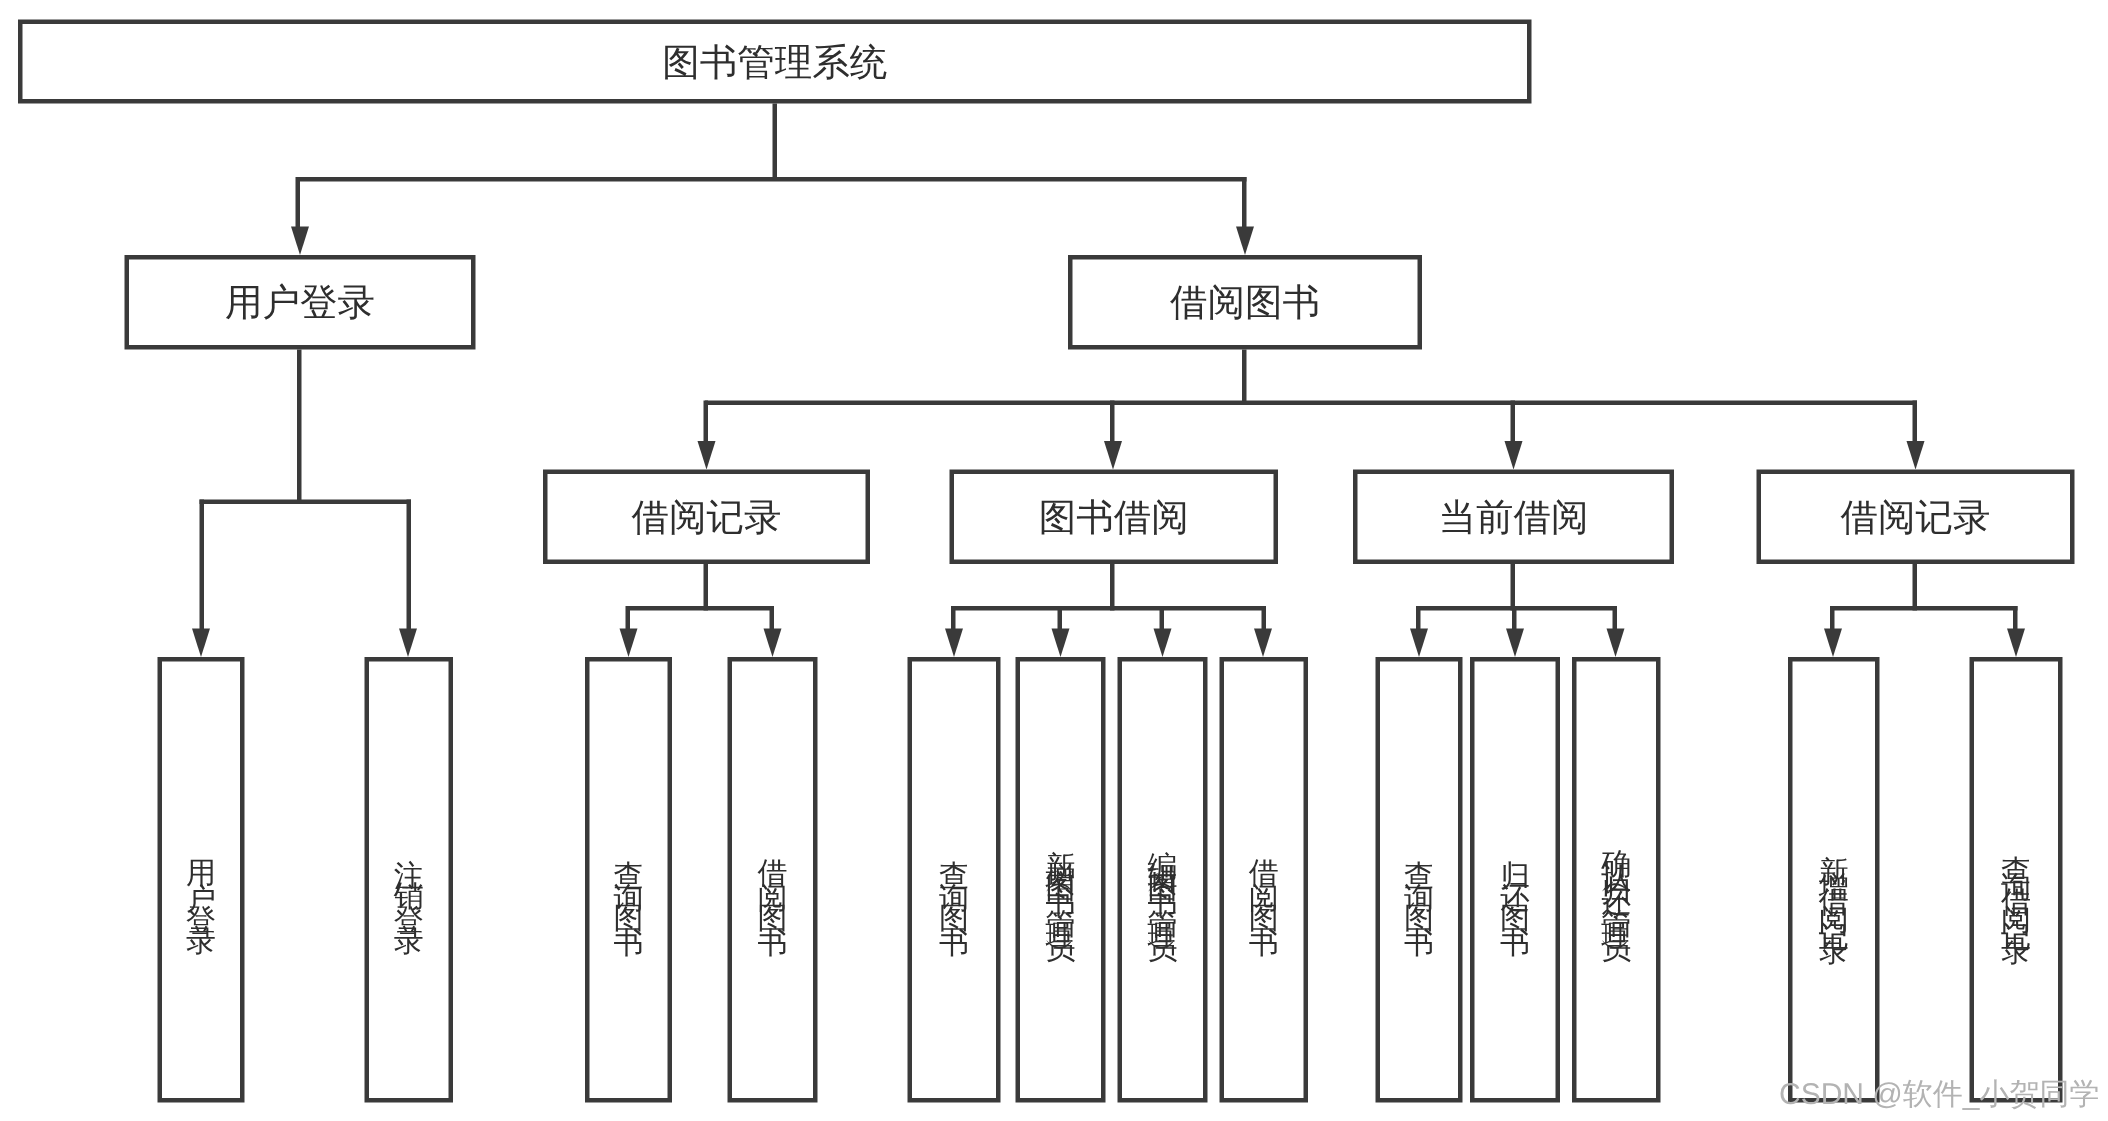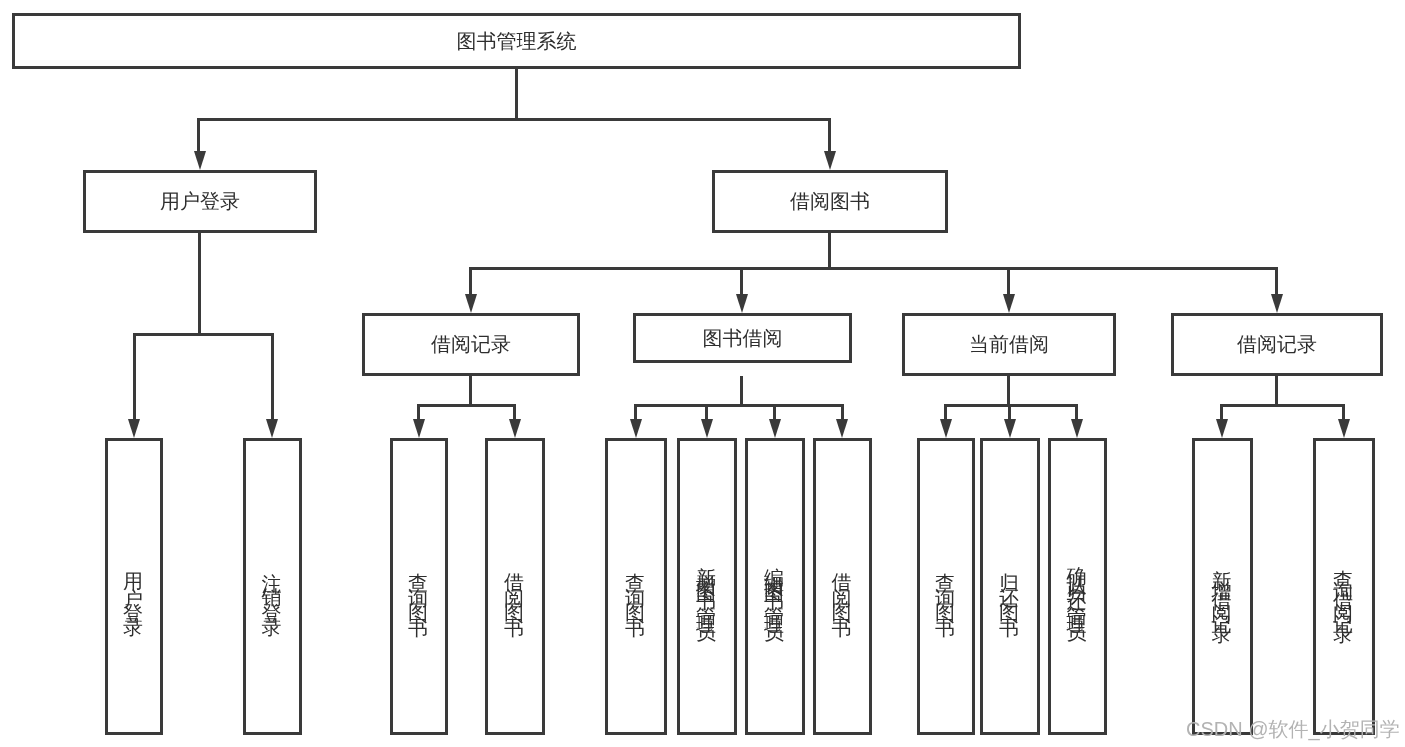--- a/index.html
+++ b/index.html
@@ -21,21 +21,21 @@
   .box {
     position: absolute;
     box-sizing: border-box;
     border: 3px solid var(--line);
     background: #fff;
     color: var(--text);
     display: flex;
     align-items: center;
     justify-content: center;
   }
-  .hbox { font-size: 20px; }
+  .hbox { font-size: 25px; }
   .vbox {
     top: 438px;
     height: 297px;
     writing-mode: vertical-rl;
     text-orientation: mixed;
     font-size: 20px;
   }
   .ls4 { letter-spacing: 15px; }
   .ls6 { letter-spacing: 11px; }
   .ls9 { letter-spacing: 8px; }
@@ -95,21 +95,21 @@
   <div class="vl" style="left:740px; top:267px; height:29px;"></div>
   <div class="ar" style="left:736px; top:294px;"></div>
   <div class="vl" style="left:1007px; top:267px; height:29px;"></div>
   <div class="ar" style="left:1003px; top:294px;"></div>
   <div class="vl" style="left:1275px; top:267px; height:29px;"></div>
   <div class="ar" style="left:1271px; top:294px;"></div>
 
   <div class="box hbox" style="left:362px; top:313px; width:218px; height:63px;">
     <span>借阅记录</span>
   </div>
-  <div class="box hbox" style="left:633px; top:313px; width:219px; height:50px;">
+  <div class="box hbox" style="left:633px; top:313px; width:219px; height:63px;">
     <span>图书借阅</span>
   </div>
   <div class="box hbox" style="left:902px; top:313px; width:214px; height:63px;">
     <span>当前借阅</span>
   </div>
   <div class="box hbox" style="left:1171px; top:313px; width:212px; height:63px;">
     <span>借阅记录</span>
   </div>
 
   <div class="vl" style="left:469px; top:376px; height:31px;"></div>

